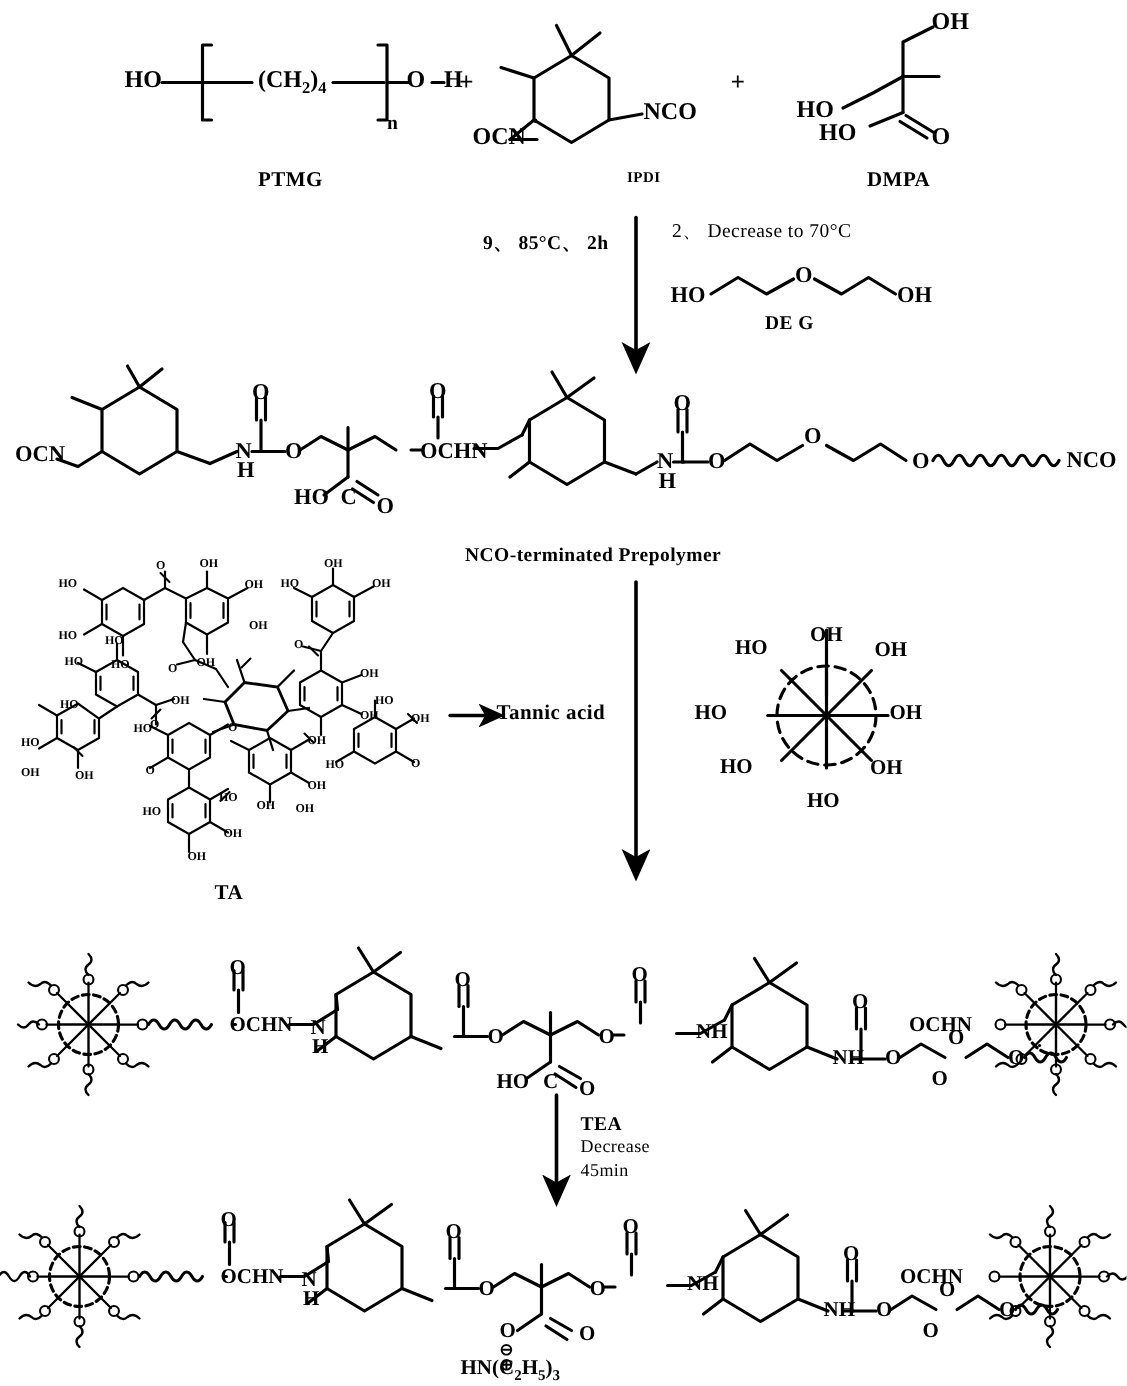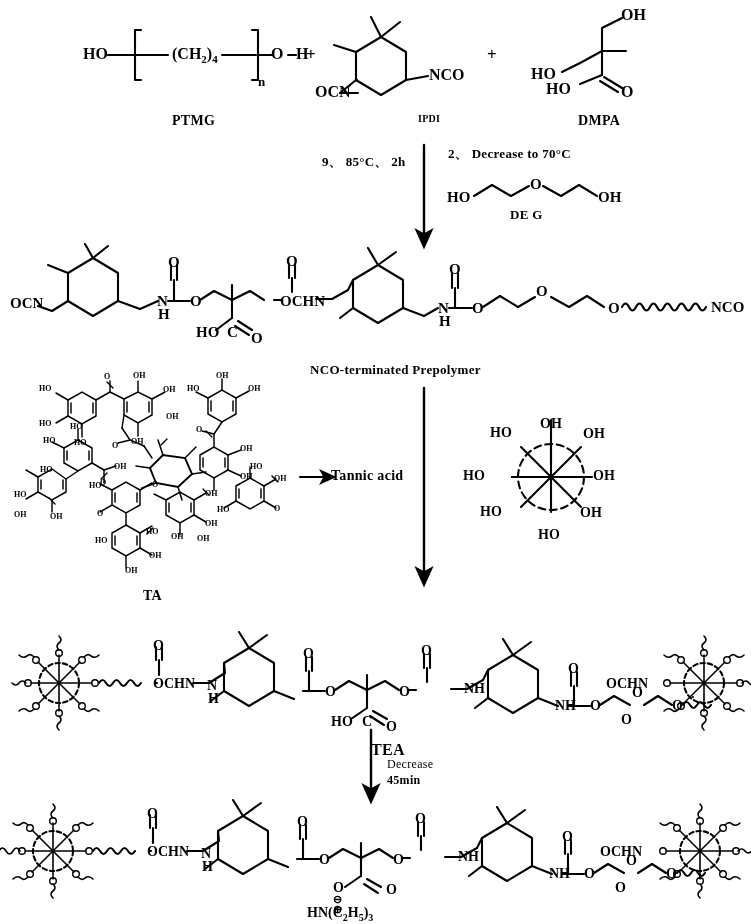--- a/index.html
+++ b/index.html
@@ -509,21 +509,21 @@
 <span class="atom" style="left:621px;top:6px;position:absolute;font-size:16px">OH</span>
 <span class="atom" style="left:531px;top:65px;position:absolute;font-size:16px">HO</span>
 <span class="atom" style="left:546px;top:80px;position:absolute;font-size:16px">HO</span>
 <span class="atom" style="left:621px;top:83px;position:absolute;font-size:16px">O</span>
 
 <span class="lbl" style="left:172px;top:113px;font-size:14px">PTMG</span>
 <span class="lbl" style="left:418px;top:113px;font-size:10px">IPDI</span>
 <span class="lbl" style="left:578px;top:113px;font-size:14px">DMPA</span>
 
 <span class="lbl" style="left:322px;top:153px;font-size:13px;font-weight:bold">9、 85°C、 2h</span>
-<span class="lbl" style="left:448px;top:145px;font-size:13px;font-weight:bold">2、 Decrease to 70°C</span>
+<span class="lbl" style="left:448px;top:145px;font-size:13px;font-weight:normal">2、 Decrease to 70°C</span>
 <span class="atom" style="left:447px;top:189px;position:absolute;font-size:15px">HO</span>
 <span class="atom" style="left:530px;top:176px;position:absolute;font-size:15px">O</span>
 <span class="atom" style="left:598px;top:189px;position:absolute;font-size:15px">OH</span>
 <span class="lbl" style="left:510px;top:207px;font-size:13px">DE G</span>
 
 <span class="atom" style="left:10px;top:295px;position:absolute;font-size:15px">OCN</span>
 <span class="atom" style="left:157px;top:293px;position:absolute;font-size:15px">N</span>
 <span class="atom" style="left:158px;top:306px;position:absolute;font-size:15px">H</span>
 <span class="atom" style="left:168px;top:254px;position:absolute;font-size:15px">O</span>
 <span class="atom" style="left:190px;top:293px;position:absolute;font-size:15px">O</span>
@@ -585,23 +585,23 @@
 <span class="atom" style="left:95px;top:536px;position:absolute;font-size:8px">HO</span>
 <span class="atom" style="left:149px;top:551px;position:absolute;font-size:8px">OH</span>
 <span class="atom" style="left:171px;top:532px;position:absolute;font-size:8px">OH</span>
 <span class="atom" style="left:250px;top:462px;position:absolute;font-size:8px">HO</span>
 <span class="atom" style="left:274px;top:474px;position:absolute;font-size:8px">OH</span>
 <span class="atom" style="left:274px;top:504px;position:absolute;font-size:8px">O</span>
 <span class="atom" style="left:217px;top:505px;position:absolute;font-size:8px">HO</span>
 <span class="atom" style="left:197px;top:534px;position:absolute;font-size:8px">OH</span>
 <span class="atom" style="left:125px;top:566px;position:absolute;font-size:8px">OH</span>
 
-<span class="lbl" style="left:371px;top:741px;font-size:16px">TEA</span>
+<span class="lbl" style="left:387px;top:741px;font-size:13px">TEA</span>
 <span class="lbl" style="left:387px;top:757px;font-size:12px;font-weight:normal">Decrease</span>
-<span class="lbl" style="left:387px;top:773px;font-size:12px;font-weight:bold">45min</span>
+<span class="lbl" style="left:387px;top:773px;font-size:12px;font-weight:normal">45min</span>
 
 <span class="atom" style="left:153px;top:676px;position:absolute;font-size:14px">OCHN</span>
 <span class="atom" style="left:153px;top:638px;position:absolute;font-size:14px">O</span>
 <span class="atom" style="left:207px;top:678px;position:absolute;font-size:14px">N</span>
 <span class="atom" style="left:208px;top:691px;position:absolute;font-size:14px">H</span>
 <span class="atom" style="left:303px;top:646px;position:absolute;font-size:14px">O</span>
 <span class="atom" style="left:325px;top:684px;position:absolute;font-size:14px">O</span>
 <span class="atom" style="left:399px;top:684px;position:absolute;font-size:14px">O</span>
 <span class="atom" style="left:421px;top:643px;position:absolute;font-size:14px">O</span>
 <span class="atom" style="left:331px;top:714px;position:absolute;font-size:14px">HO</span>

